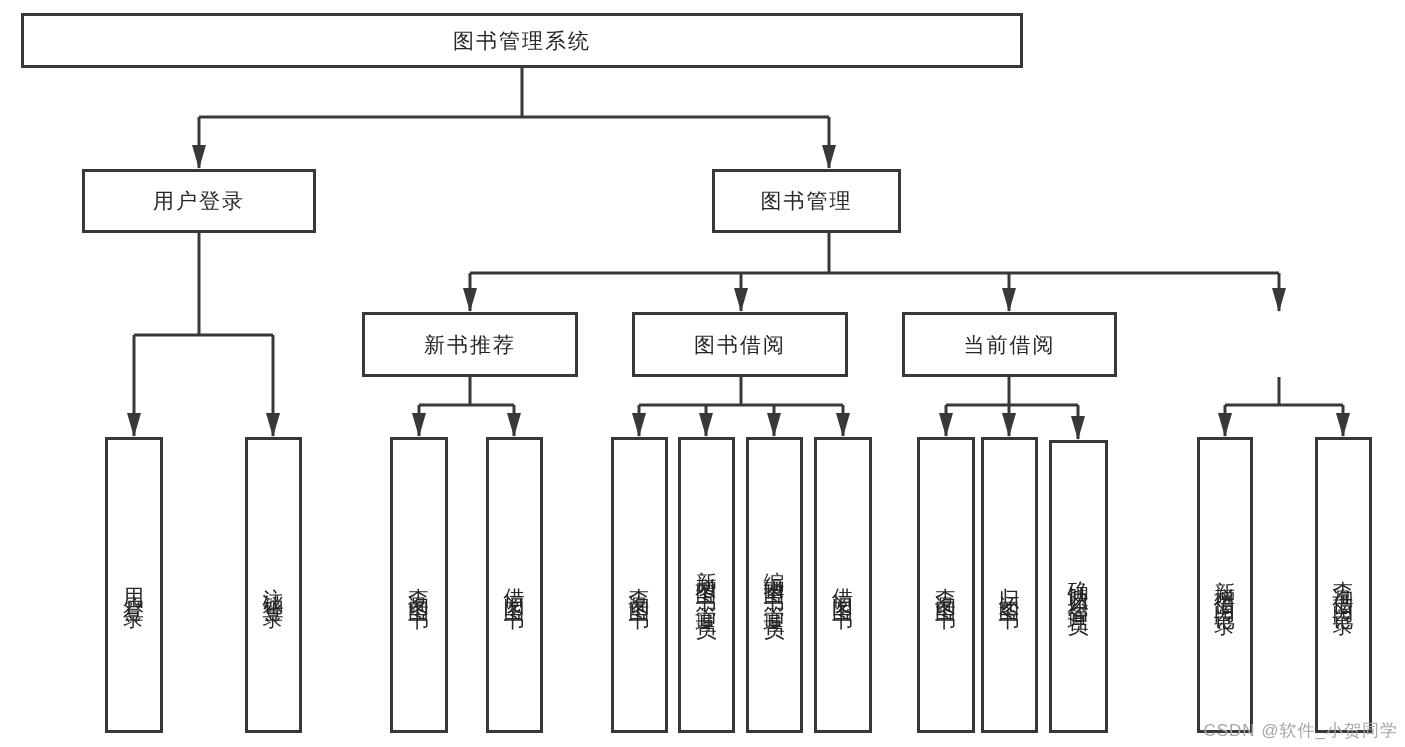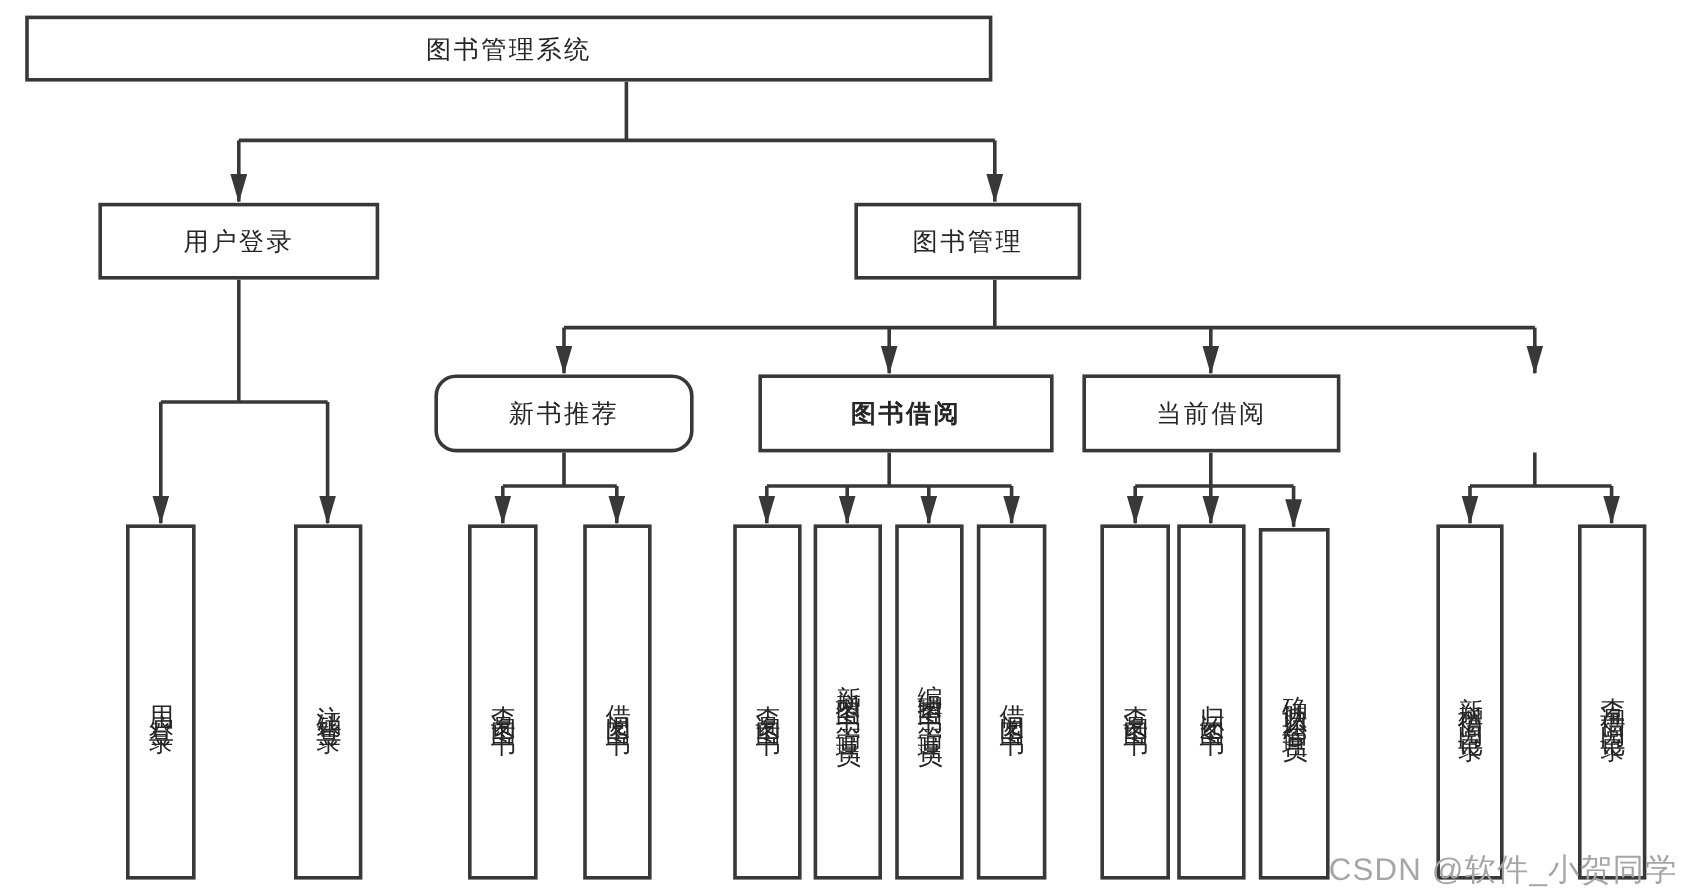--- a/index.html
+++ b/index.html
@@ -44,21 +44,21 @@
     text-orientation: mixed;
     font-size: 21px;
     line-height: 1;
     letter-spacing: 7px;
     white-space: nowrap;
   }
   .watermark {
     position: absolute;
     right: 7px;
     bottom: 5px;
-    font-size: 26px;
+    font-size: 17px;
     letter-spacing: 1px;
     color: #a6a6a6;
     white-space: nowrap;
   }
 </style>
 </head>
 <body>
 
 <div class="canvas">
 
@@ -99,27 +99,27 @@
 
       <line x1="946" y1="405" x2="946" y2="436" marker-end="url(#arrow)"></line>
       <line x1="1009" y1="405" x2="1009" y2="436" marker-end="url(#arrow)"></line>
       <line x1="1078" y1="405" x2="1078" y2="439" marker-end="url(#arrow)"></line>
 
       <line x1="1225" y1="405" x2="1225" y2="436" marker-end="url(#arrow)"></line>
       <line x1="1343" y1="405" x2="1343" y2="436" marker-end="url(#arrow)"></line>
     </g>
   </svg>
 
-  <div class="box" style="left:21px; top:13px; width:806px; height:55px;">图书管理系统</div>
+  <div class="box" style="left:21px; top:13px; width:1002px; height:55px;">图书管理系统</div>
 
   <div class="box" style="left:82px; top:169px; width:234px; height:64px;">用户登录</div>
   <div class="box" style="left:712px; top:169px; width:189px; height:64px;">图书管理</div>
 
-  <div class="box" style="left:362px; top:312px; width:216px; height:65px;border-radius:18px;">新书推荐</div>
-  <div class="box" style="left:632px; top:312px; width:246px; height:65px;font-weight:bold;">图书借阅</div>
+  <div class="box" style="left:362px; top:312px; width:216px; height:65px;">新书推荐</div>
+  <div class="box" style="left:632px; top:312px; width:216px; height:65px;">图书借阅</div>
   <div class="box" style="left:902px; top:312px; width:215px; height:65px;">当前借阅</div>
 
   <div class="leaf" style="left:105px; top:437px; width:58px; height:296px;">
     <span class="vtext">用户登录</span>
   </div>
   <div class="leaf" style="left:245px; top:437px; width:57px; height:296px;">
     <span class="vtext">注销登录</span>
   </div>
 
   <div class="leaf" style="left:390px; top:437px; width:58px; height:296px;">

